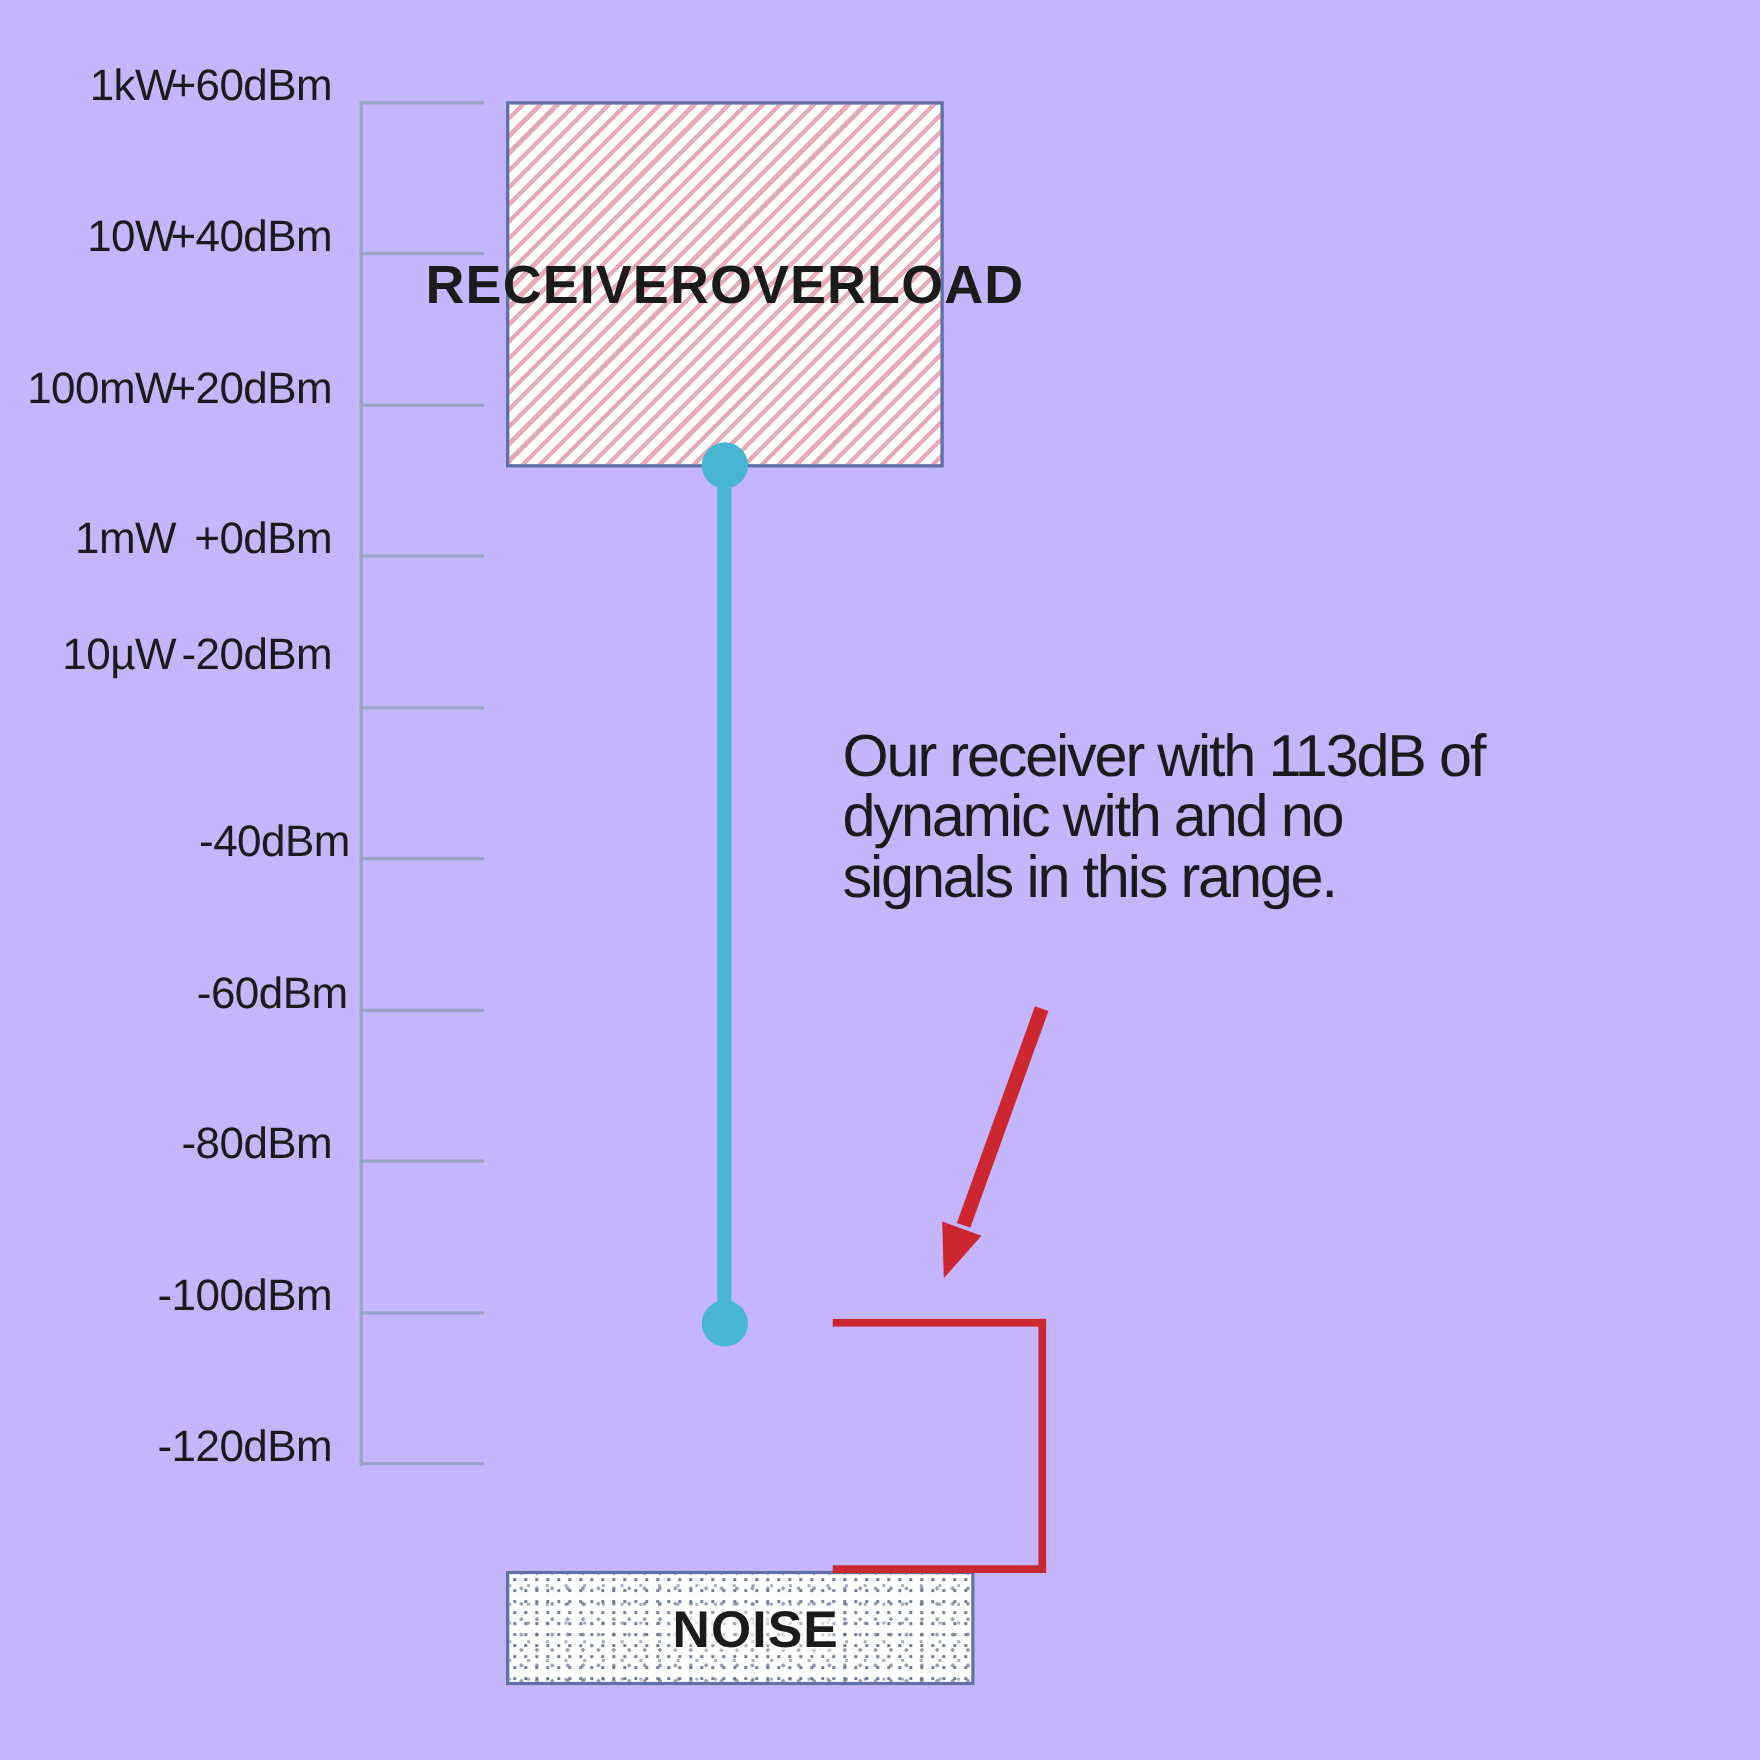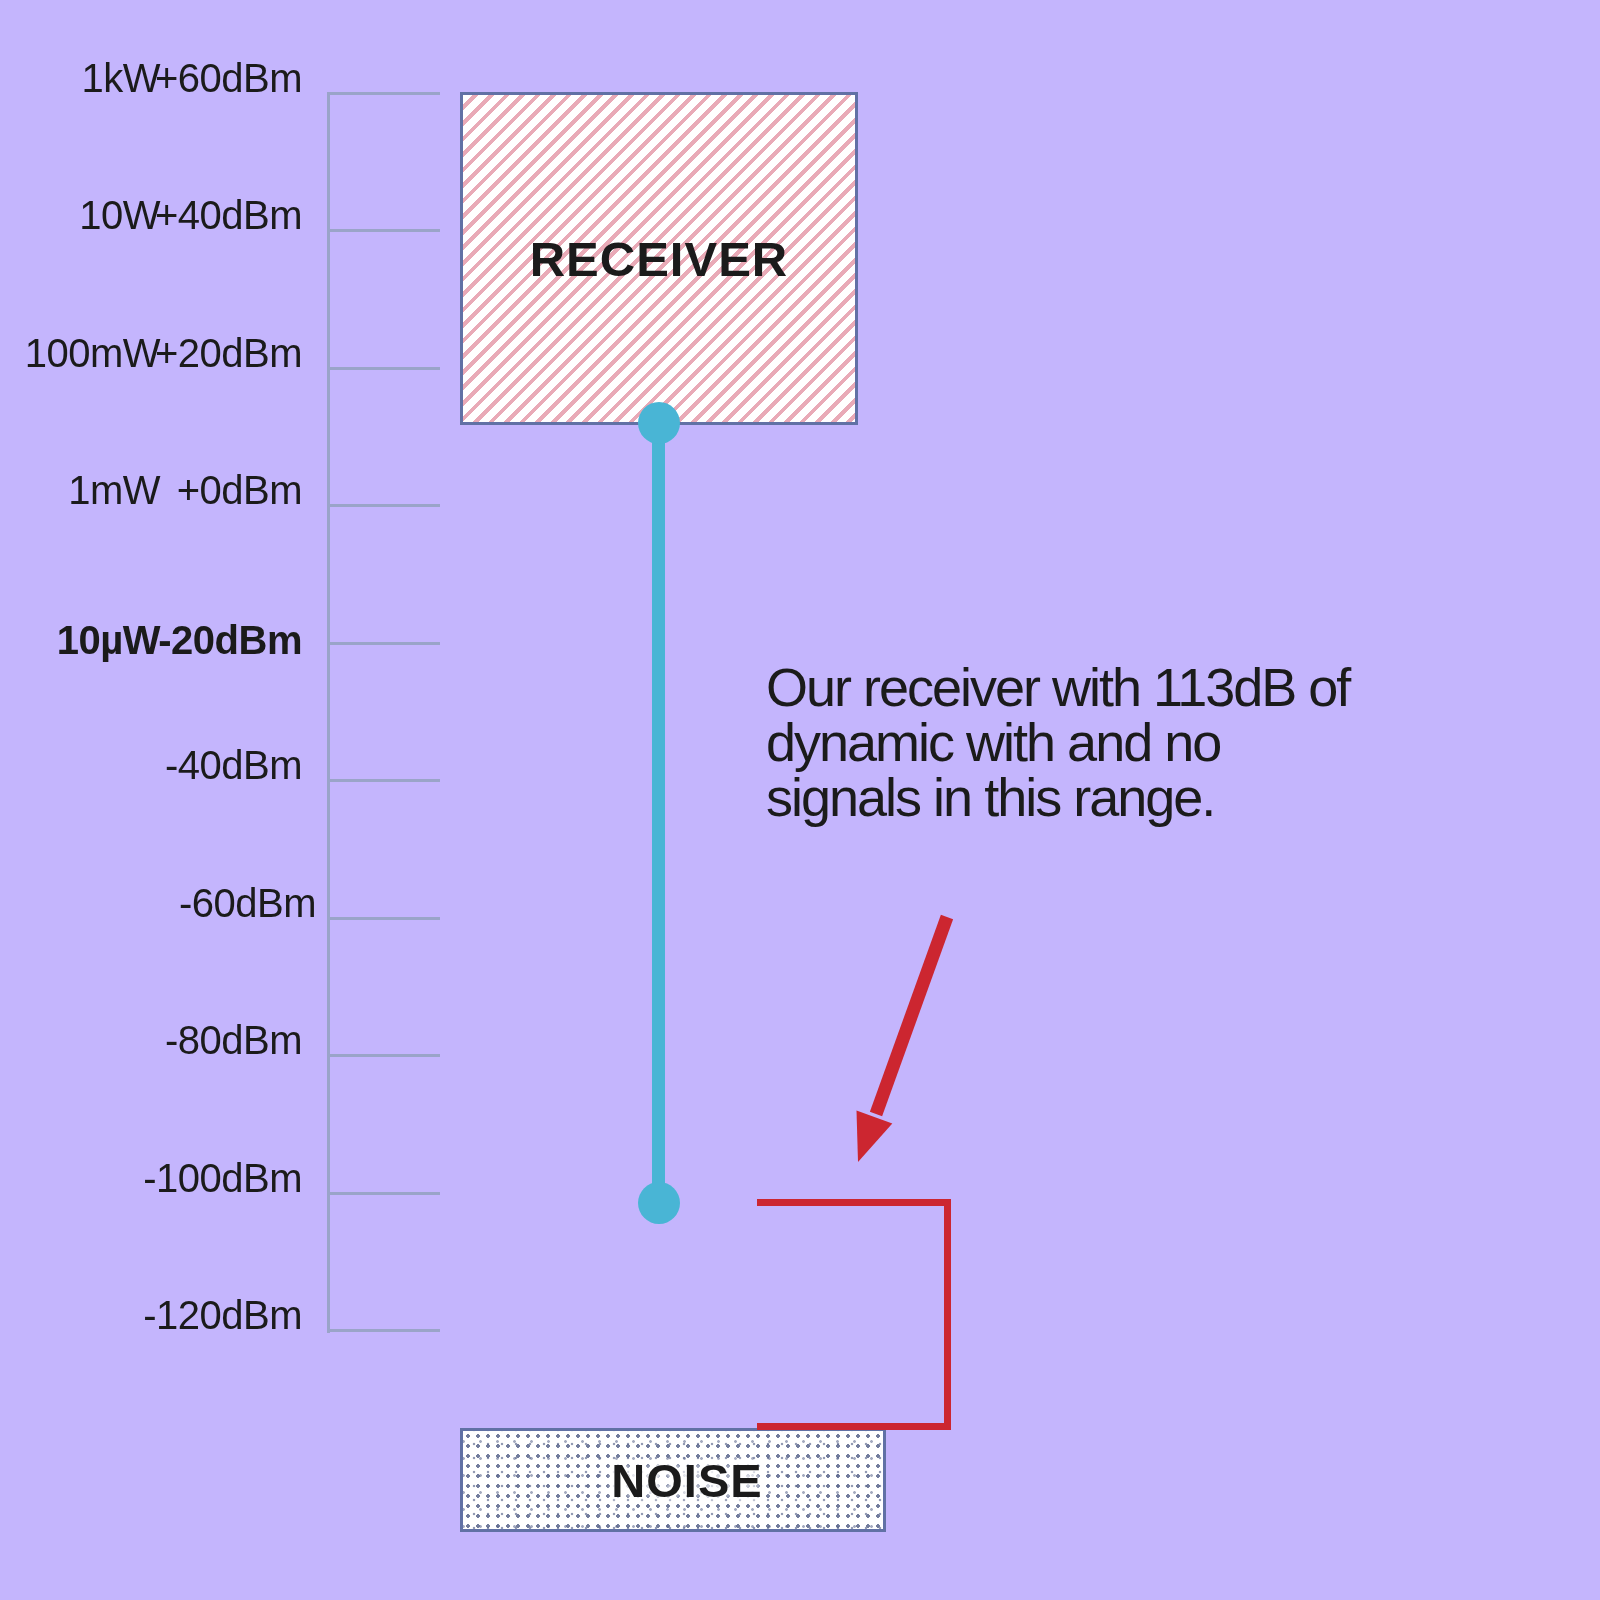--- a/index.html
+++ b/index.html
@@ -109,26 +109,26 @@
       <div class="tick-row" style="top: 331.889px; text-align: center;">
         <span class="t-power">100mW</span>
         <span class="t-dbm">+20dBm</span>
       </div>
       <div class="tick" style="top: 504.333px;"></div>
       <div class="tick-row" style="top: 469.333px;">
         <span class="t-power">1mW</span>
         <span class="t-dbm">+0dBm</span>
       </div>
       <div class="tick" style="top: 641.778px;"></div>
-      <div class="tick-row" style="top: 619px; font-weight: bold;">
+      <div class="tick-row" style="top: 574px;">
         <span class="t-power">10µW</span>
         <span class="t-dbm">-20dBm</span>
       </div>
       <div class="tick" style="top: 779.222px;"></div>
-      <div class="tick-row" style="top: 744.222px;">
+      <div class="tick-row" style="top: 744.222px; padding-left: 16px;">
         <span class="t-power"></span>
         <span class="t-dbm">-40dBm</span>
       </div>
       <div class="tick" style="top: 916.667px;"></div>
       <div class="tick-row" style="top: 881.667px; padding-left: 14px;">
         <span class="t-power"></span>
         <span class="t-dbm">-60dBm</span>
       </div>
       <div class="tick" style="top: 1054.11px;"></div>
       <div class="tick-row" style="top: 1019.11px;">
@@ -142,20 +142,21 @@
       </div>
       <div class="tick" style="top: 1329px;"></div>
       <div class="tick-row" style="top: 1294px;">
         <span class="t-power"></span>
         <span class="t-dbm">-120dBm</span>
       </div>
     </div>
 
   <div class="overload-box">
     <div class="box-line">RECEIVER</div>
+    <div class="box-line">OVERLOAD</div>
   </div>
 
   <div class="range-line"></div>
   <div class="range-dot dot-top"></div>
   <div class="range-dot dot-bottom"></div>
 
   <div class="noise-box">
     <div class="box-line">NOISE</div>
   </div>
 

